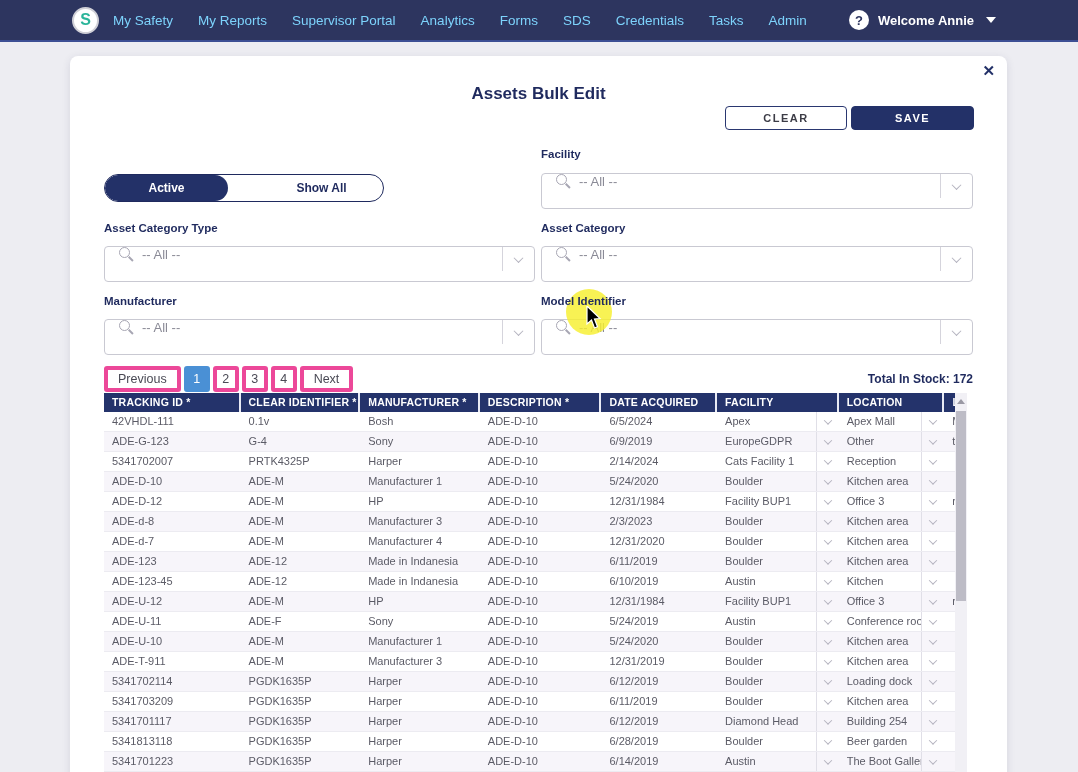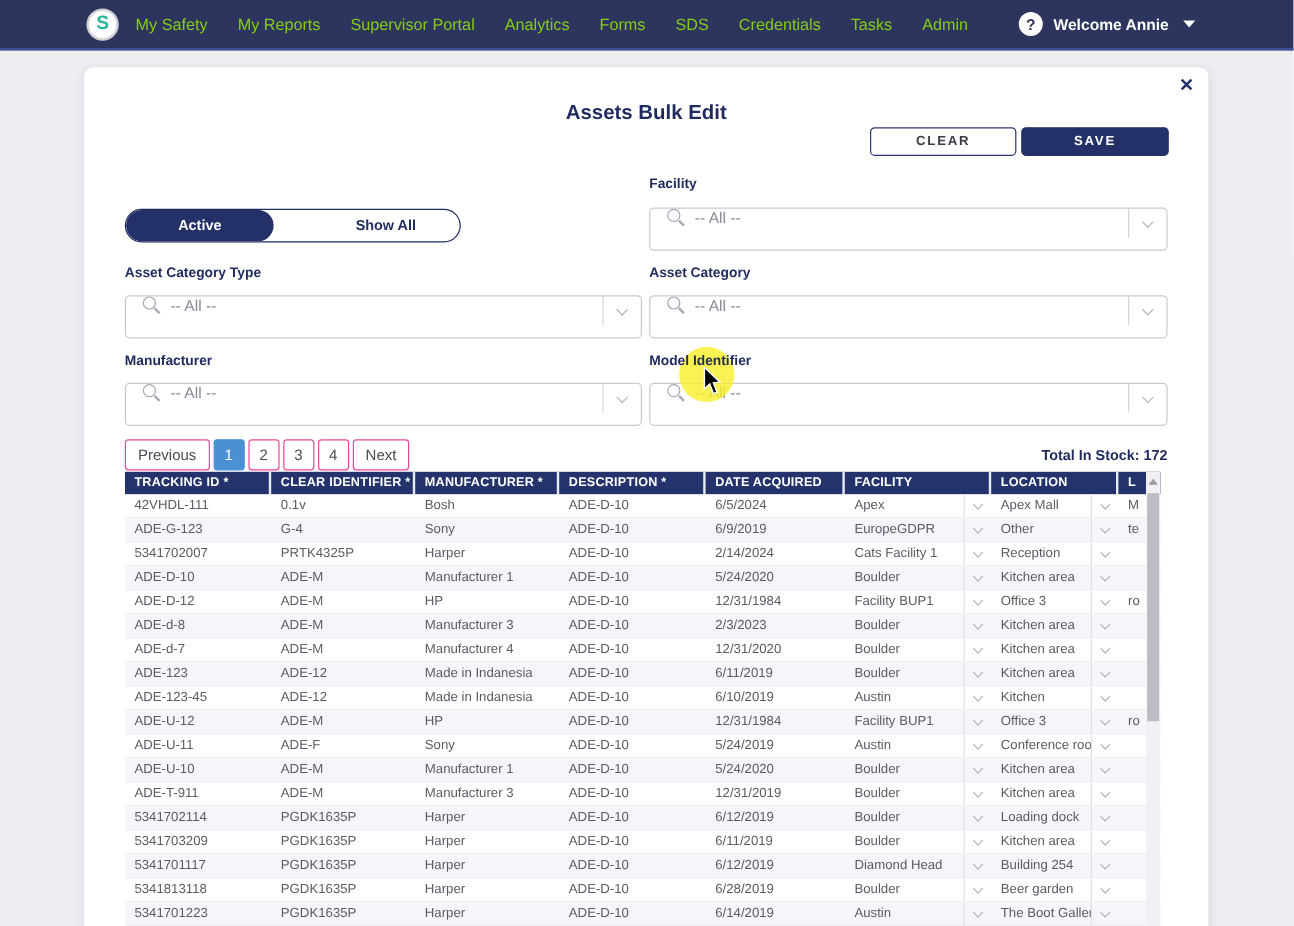--- a/index.html
+++ b/index.html
@@ -16,21 +16,21 @@
     position:absolute; left:0; top:0; width:1078px; height:42px;
     background:#2d355f; border-bottom:2px solid #3d4f94;
     display:flex; align-items:center; padding:0 82px 0 72px;
   }
   .logo {
     width:27px; height:27px; border-radius:50%; background:#fff;
     border:2px solid #cfcfd6; display:flex; align-items:center; justify-content:center;
     font-weight:bold; font-size:16px; color:#2bb59a; flex:0 0 auto;
   }
   .nav-menu { display:flex; gap:25px; margin-left:14px; align-items:center; }
-  .nav-item { color:#84cc16; font-size:13.5px; cursor:pointer; white-space:nowrap; }
+  .nav-item { color:#7dd3fc; font-size:13.5px; cursor:pointer; white-space:nowrap; }
   .nav-user { margin-left:auto; display:flex; align-items:center; gap:9px; }
   .help-ico {
     width:20px; height:20px; border-radius:50%; background:#fff;
     display:flex; align-items:center; justify-content:center;
     color:#2d355f; font-weight:bold; font-size:13px;
   }
   .user-name { color:#fff; font-size:13px; font-weight:600; }
   .caret-down { width:0; height:0; border-left:5px solid transparent; border-right:5px solid transparent; border-top:6px solid #fff; margin-left:3px; }
 
   
@@ -67,21 +67,21 @@
   .dd-right { width:32px; height:24px; border-left:1px solid #d5d4dc; display:flex; align-items:center; justify-content:center; }
   .chev { display:inline-block; width:7px; height:7px; border-right:1.5px solid #b4b3bf; border-bottom:1.5px solid #b4b3bf; transform:rotate(45deg) translate(-1px,-1px); }
 
   
   .click-halo { position:absolute; left:496px; top:233px; width:46px; height:46px; border-radius:50%; background:#f7ef2e; opacity:.82; z-index:1; }
   .cursor { position:absolute; left:516px; top:250px; z-index:5; }
 
   
   .pagination { position:absolute; left:34px; top:310px; display:flex; gap:3px; }
   .page-btn {
-    height:26px; min-width:26px; padding:0 10px; background:#fff; border:1px solid #ec4899; border-radius:3px;
+    height:26px; min-width:26px; padding:0 10px; background:#fff; border:4px solid #ec4899; border-radius:3px;
     font-family:"Liberation Sans", sans-serif; font-size:12.5px; color:#4a4a55; cursor:pointer;
     display:flex; align-items:center; justify-content:center;
   }
   .page-btn.num { padding:0; width:26px; }
   .page-btn.active { background:#4a90d5; border-color:#4a90d5; color:#fff; }
   .total-stock { position:absolute; right:34px; top:316px; font-size:12px; font-weight:700; color:#1f2a5e; }
 
   
   .table-wrap { position:absolute; left:34px; top:337px; width:863px; height:379px; overflow:hidden; }
   .tbl { width:960px; }
@@ -96,21 +96,21 @@
   .tr:nth-child(even) { background:#f7f5fa; }
   .td {
     font-size:11px; color:#5b5b66; line-height:19px; padding-left:8px;
     white-space:nowrap; overflow:hidden;
   }
   .td.dd-cell { display:flex; padding-left:0; }
   .dd-cell .cell-text { flex:1; padding-left:8px; overflow:hidden; white-space:nowrap; border-right:1px solid #e0dfe7; }
   .dd-cell .cell-chev { width:22px; display:flex; align-items:center; justify-content:center; cursor:pointer; }
   .dd-cell .chev { width:6px; height:6px; }
 
-  .c0{width:122px;} .c1{width:120px;} .c2{width:120px;} .c3{width:122px;}
+  .c0{width:137px;} .c1{width:120px;} .c2{width:120px;} .c3{width:122px;}
   .c4{width:116px;} .c5{width:122px;} .c6{width:106px;} .c7{width:120px;}
 
   
   .vscroll { position:absolute; right:0; top:0; width:12px; height:379px; background:#f1f0f5; z-index:6; }
   .vscroll-up { height:16px; display:flex; align-items:center; justify-content:center; cursor:pointer; }
   .vscroll-up .tri { width:0; height:0; border-left:4px solid transparent; border-right:4px solid transparent; border-bottom:5px solid #9a99a4; }
   .vscroll-thumb { position:absolute; left:1px; top:18px; width:10px; height:190px; background:#bdbcc6; cursor:pointer; }
 </style>
 </head>
 <body>

